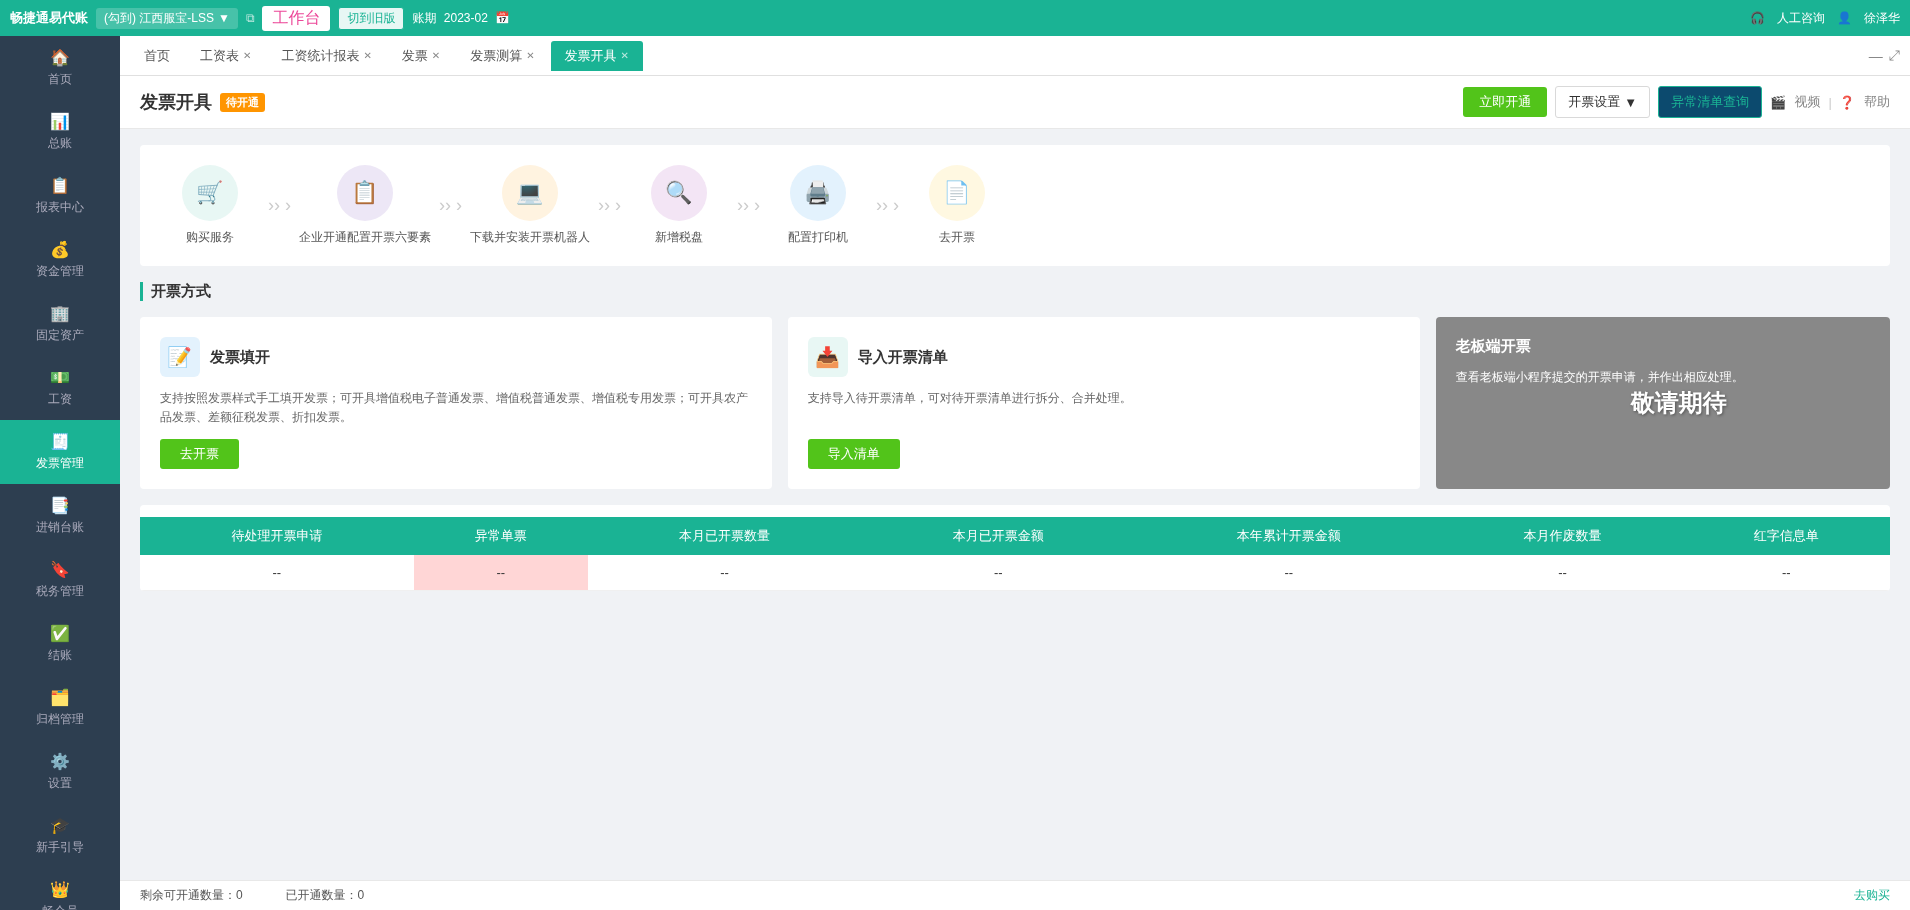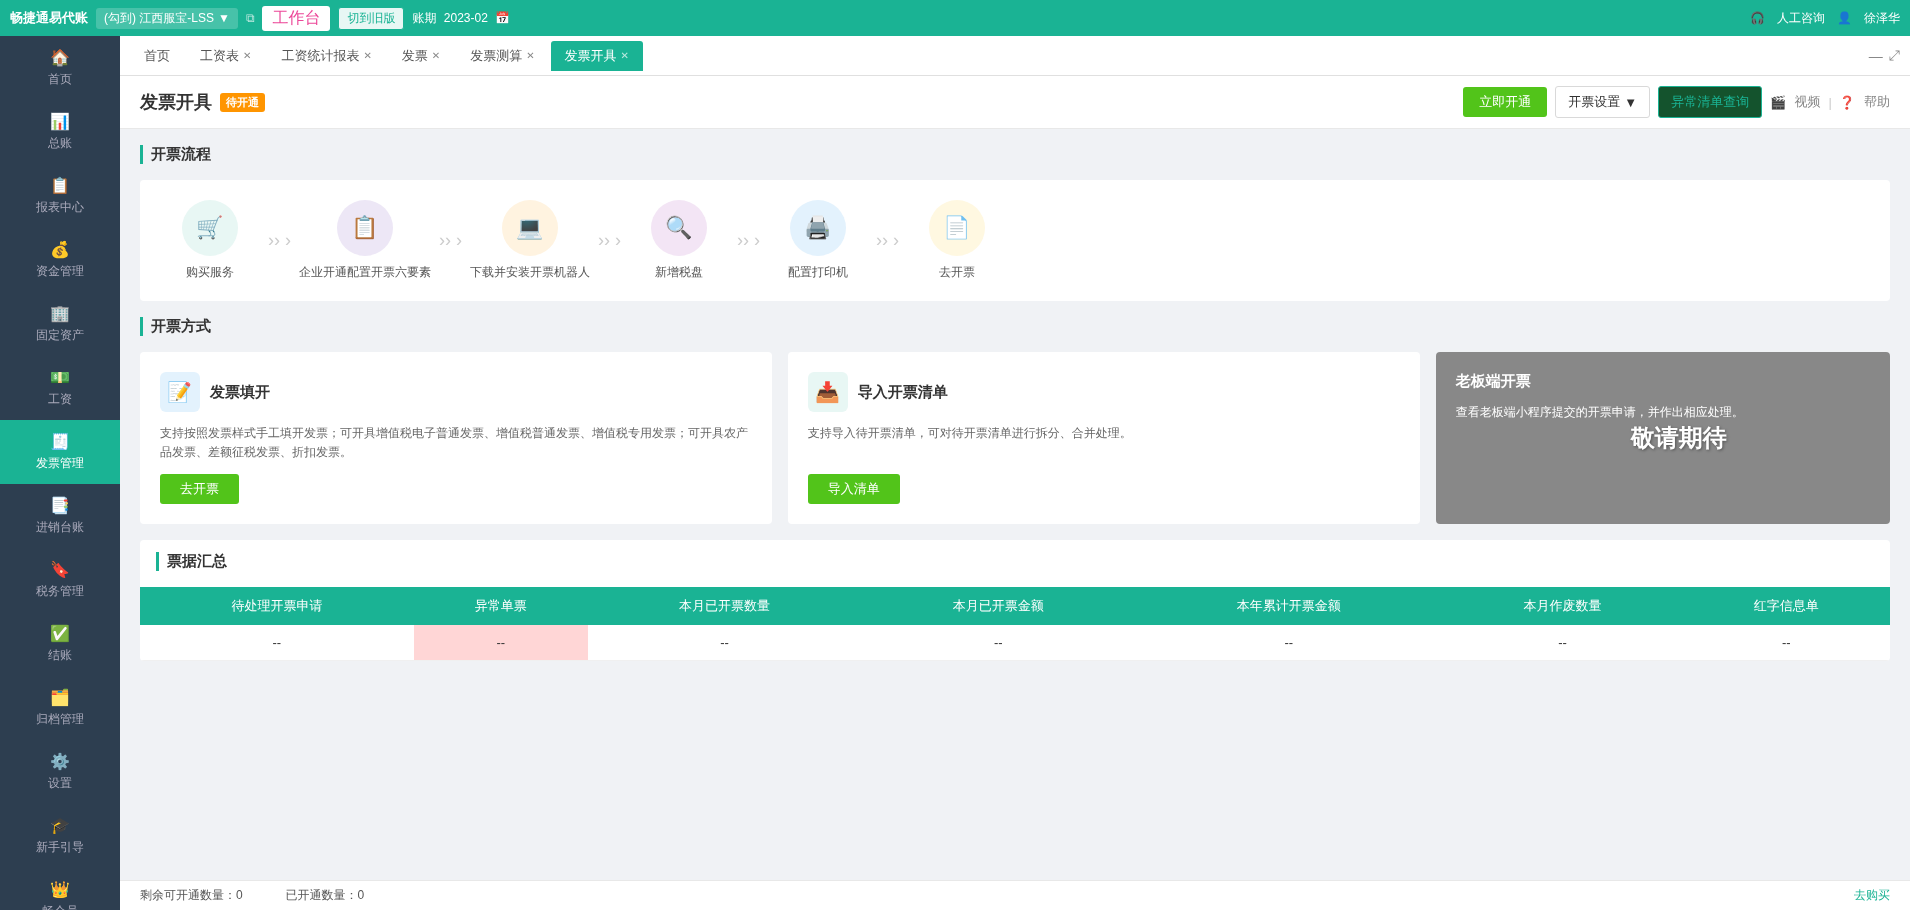--- a/index.html
+++ b/index.html
@@ -32,21 +32,21 @@
     .tab.active { background: #1ab394; color: #fff; }
     .tab-close { font-size: 10px; cursor: pointer; opacity: 0.7; }
 
     
     .page-header { background: #fff; padding: 10px 20px; display: flex; align-items: center; justify-content: space-between; border-bottom: 1px solid #e8e8e8; flex-shrink: 0; }
     .page-title { font-size: 18px; font-weight: bold; color: #333; display: flex; align-items: center; gap: 8px; }
     .status-badge { background: #ff9500; color: #fff; font-size: 11px; padding: 2px 6px; border-radius: 3px; }
     .page-actions { display: flex; align-items: center; gap: 8px; }
     .btn-primary { background: #52c41a; color: #fff; border: none; padding: 6px 16px; border-radius: 3px; cursor: pointer; font-size: 13px; }
     .btn-secondary { background: #fff; color: #333; border: 1px solid #d9d9d9; padding: 6px 12px; border-radius: 3px; cursor: pointer; font-size: 13px; display: flex; align-items: center; gap: 4px; }
-    .btn-info { background: #14532d; color: #1ab394; border: 1px solid #1ab394; padding: 6px 12px; border-radius: 3px; cursor: pointer; font-size: 13px; }
+    .btn-info { background: #0c4a6e; color: #1ab394; border: 1px solid #1ab394; padding: 6px 12px; border-radius: 3px; cursor: pointer; font-size: 13px; }
 
     
     .page-content { flex: 1; overflow-y: auto; padding: 16px 20px; }
 
     
     .section-title { font-size: 15px; font-weight: bold; color: #333; margin-bottom: 16px; padding-left: 8px; border-left: 3px solid #1ab394; }
 
     
     .workflow { display: flex; align-items: center; background: #fff; border-radius: 4px; padding: 20px; margin-bottom: 16px; }
     .workflow-step { display: flex; flex-direction: column; align-items: center; gap: 8px; min-width: 100px; }
@@ -218,21 +218,20 @@
         <span style="color:#888;cursor:pointer">视频</span>
         <span style="color:#ccc">|</span>
         <span style="color:#888">❓</span>
         <span style="color:#888;cursor:pointer">帮助</span>
       </div>
     </div>
 
     <div class="page-content">
 
       <div style="margin-bottom:16px">
-        <div class="section-title">开票流程</div>
         <div class="workflow">
           <div class="workflow-step">
             <div class="workflow-icon" style="background:#e8f7f4">🛒</div>
             <div class="workflow-label">购买服务</div>
           </div>
           <div class="workflow-arrow">›› ›</div>
           <div class="workflow-step">
             <div class="workflow-icon" style="background:#ede7f6">📋</div>
             <div class="workflow-label">企业开通配置开票六要素</div>
           </div>
@@ -283,23 +282,20 @@
 
           <div class="old-platform-card">
             <div class="old-platform-title">老板端开票</div>
             <div class="old-platform-desc">查看老板端小程序提交的开票申请，并作出相应处理。</div>
             <div class="coming-soon">敬请期待</div>
           </div>
         </div>
       </div>
 
       <div class="summary-section">
-        <div style="padding:12px 16px 0">
-          <div class="section-title">票据汇总</div>
-        </div>
         <table class="summary-table">
           <thead>
             <tr>
               <th>待处理开票申请</th>
               <th>异常单票</th>
               <th>本月已开票数量</th>
               <th>本月已开票金额</th>
               <th>本年累计开票金额</th>
               <th>本月作废数量</th>
               <th>红字信息单</th>

